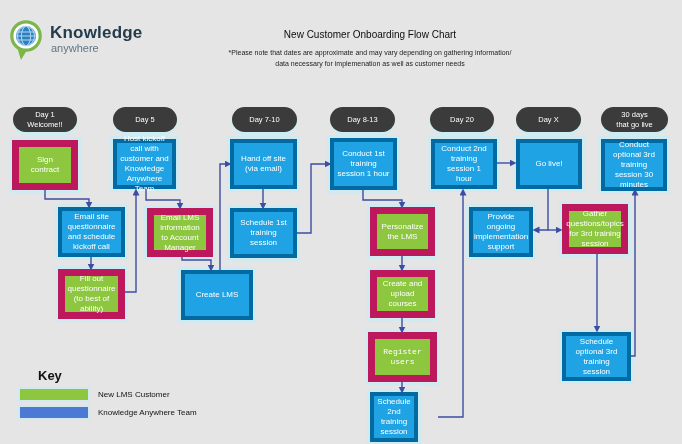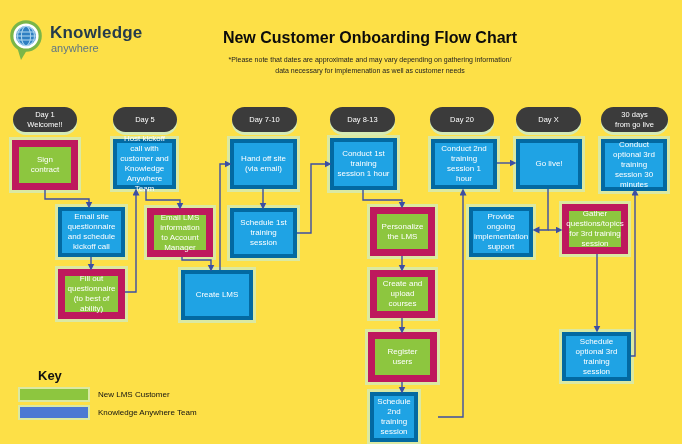--- a/index.html
+++ b/index.html
@@ -1,26 +1,26 @@
 <!DOCTYPE html>
 <html><head>
 <meta charset="utf-8">
 <style>
   html,body{margin:0;padding:0;background:#fff;}
   body{width:682px;height:444px;overflow:hidden;position:relative;
        font-family:"Liberation Sans",sans-serif;-webkit-font-smoothing:antialiased;}
-  #stage{position:absolute;left:0;top:0;width:682px;height:444px;background:#fde047;}
+  #stage{position:absolute;left:0;top:0;width:682px;height:444px;background:#e5e5e5;}
 
   
   .logo{position:absolute;left:8px;top:18px;display:flex;align-items:flex-start;gap:6px;}
   .logo-text{display:flex;flex-direction:column;margin-top:6px;}
   .brand-top{font-size:17px;font-weight:bold;color:#243B4C;letter-spacing:.2px;line-height:1;}
   .brand-bottom{font-size:11px;color:#5E7585;line-height:1.15;margin-top:1px;margin-left:1px;}
   .title-wrap{position:absolute;left:170px;top:29px;width:400px;text-align:center;}
-  .page-title{font-size:16px;color:#0c0c0c;font-weight:700;}
+  .page-title{font-size:10px;color:#0c0c0c;font-weight:400;}
   .subtitle{margin-top:8px;font-size:7px;color:#222;line-height:1.5;}
 
   
   .pill{position:absolute;top:107px;height:25px;background:#3B3B3B;color:#fff;border-radius:13px;
         display:flex;flex-direction:column;align-items:center;justify-content:center;
         font-size:7.5px;line-height:1.3;text-align:center;
         box-shadow:0 3px 0 0 rgba(186,241,253,.6);}
 
   
   .node{position:absolute;display:flex;align-items:center;justify-content:center;text-align:center;
@@ -88,36 +88,36 @@
         <span>Day 8-13</span>
       </div>
       <div class="pill" style="left: 430px; width: 64px; align-items: center;">
         <span>Day 20</span>
       </div>
       <div class="pill" style="left: 516px; width: 65px;">
         <span>Day X</span>
       </div>
       <div class="pill" style="left: 601px; width: 67px;">
         <span>30 days</span>
-        <span>from go live</span>
+        <span>that go live</span>
       </div>
     </div>
   <div id="nodes">
       <div class="node customer" style="left: 12px; top: 140px; width: 66px; height: 50px;">Sign contract</div>
       <div class="node team" style="left: 58px; top: 207px; width: 67px; height: 50px;">Email site questionnaire and schedule kickoff call</div>
       <div class="node customer" style="left: 58px; top: 269px; width: 67px; height: 50px;">Fill out questionnaire (to best of ability)</div>
       <div class="node team" style="left: 113px; top: 139px; width: 63px; height: 50px;">Host kickoff call with customer and Knowledge Anywhere Team</div>
       <div class="node customer" style="left: 147px; top: 208px; width: 66px; height: 49px;">Email LMS information to Account Manager</div>
       <div class="node team" style="left: 181px; top: 270px; width: 72px; height: 50px;">Create LMS</div>
       <div class="node team" style="left: 230px; top: 139px; width: 67px; height: 50px;">Hand off site (via email)</div>
       <div class="node team" style="left: 230px; top: 208px; width: 67px; height: 50px;">Schedule 1st training session</div>
       <div class="node team" style="left: 330px; top: 138px; width: 67px; height: 52px;">Conduct 1st training session 1 hour</div>
       <div class="node customer" style="left: 370px; top: 207px; width: 65px; height: 49px;">Personalize the LMS</div>
       <div class="node customer" style="left: 370px; top: 270px; width: 65px; height: 48px;">Create and upload courses</div>
-      <div class="node customer" style="left: 368px; top: 332px; width: 69px; height: 50px;">Register users</div>
+      <div class="node customer" style="left: 368px; top: 332px; width: 69px; height: 50px; font-family: Liberation Mono, monospace;">Register users</div>
       <div class="node team" style="left: 370px; top: 392px; width: 48px; height: 50px;">Schedule 2nd training session</div>
       <div class="node team" style="left: 431px; top: 139px; width: 66px; height: 50px;">Conduct 2nd training session 1 hour</div>
       <div class="node team" style="left: 469px; top: 207px; width: 64px; height: 50px;">Provide ongoing implementation support</div>
       <div class="node team" style="left: 516px; top: 139px; width: 66px; height: 50px;">Go live!</div>
       <div class="node customer" style="left: 562px; top: 204px; width: 66px; height: 50px;">Gather questions/topics for 3rd training session</div>
       <div class="node team" style="left: 562px; top: 332px; width: 69px; height: 49px;">Schedule optional 3rd training session</div>
       <div class="node team" style="left: 601px; top: 139px; width: 66px; height: 52px;">Conduct optional 3rd training session 30 minutes</div>
     </div>
 
   <svg id="edges" width="682" height="444" viewBox="0 0 682 444">

